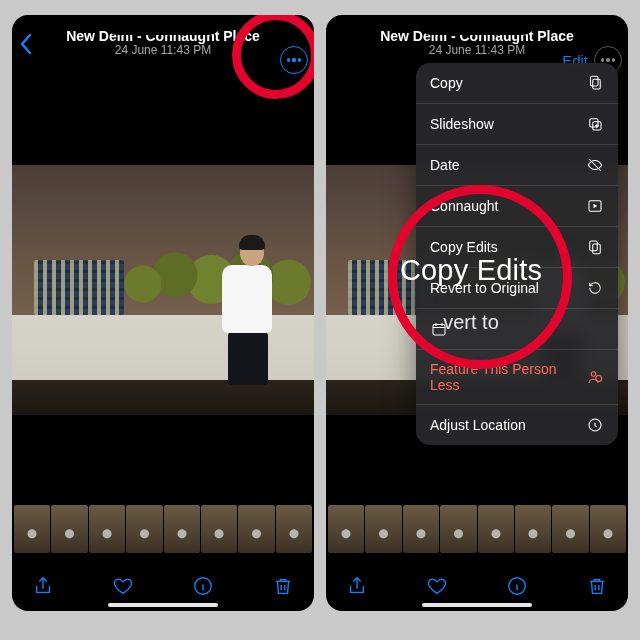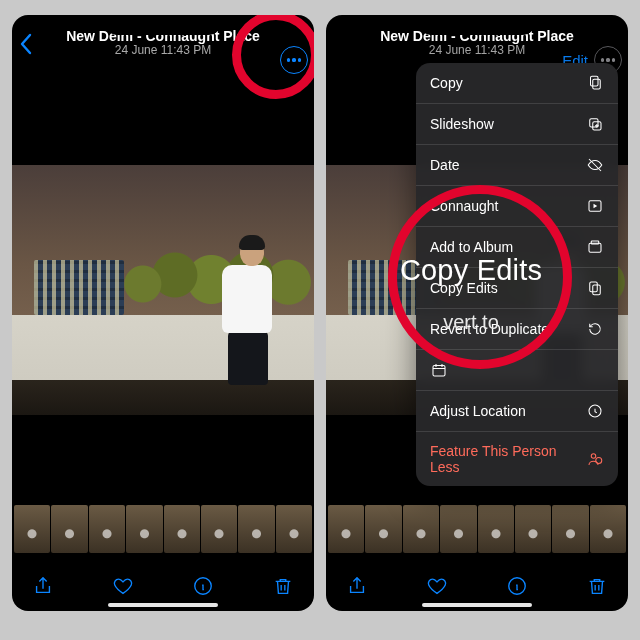--- a/index.html
+++ b/index.html
@@ -244,73 +244,64 @@
       <div class="menu-item">
         <span>Connaught</span>
         <span class="menu-ic">
             <svg viewBox="0 0 24 24">
               <rect x="4" y="5" width="16" height="14" rx="2"></rect>
               <path d="M10 9v6l5-3z" fill="#fff" stroke="none"></path>
             </svg>
           </span>
       </div>
       <div class="menu-item">
-        <span>Add to Album</span>
-        <span class="menu-ic">
-            <svg viewBox="0 0 24 24">
-              <rect x="4" y="7" width="16" height="12" rx="2"></rect>
-              <rect x="7" y="4" width="10" height="4" rx="1"></rect>
-            </svg>
-          </span>
-      </div>
-      <div class="menu-item">
         <span>Copy Edits</span>
         <span class="menu-ic">
             <svg viewBox="0 0 24 24">
               <rect x="5" y="4" width="10" height="13" rx="2"></rect>
               <rect x="9" y="8" width="10" height="13" rx="2"></rect>
             </svg>
           </span>
       </div>
       <div class="menu-item">
-        <span>Revert to Duplicate</span>
+        <span>Revert to Original</span>
         <span class="menu-ic">
             <svg viewBox="0 0 24 24">
               <path d="M5 12a7 7 0 1 0 2-5L5 9"></path>
               <path d="M5 5v4h4"></path>
             </svg>
           </span>
       </div>
       <div class="menu-item">
         <span class="menu-ic">
             <svg viewBox="0 0 24 24">
               <rect x="4" y="6" width="16" height="14" rx="2"></rect>
               <path d="M4 10h16M8 4v4M16 4v4"></path>
-            </svg>
-          </span>
-      </div>
-      <div class="menu-item">
-        <span>Adjust Location</span>
-        <span class="menu-ic">
-            <svg viewBox="0 0 24 24">
-              <circle cx="12" cy="12" r="8"></circle>
-              <path d="M12 9v4l2.5 1.5"></path>
             </svg>
           </span>
       </div>
       <div class="menu-item danger">
         <span>Feature This Person Less</span>
         <span class="menu-ic">
             <svg viewBox="0 0 24 24">
               <circle cx="10" cy="8" r="3"></circle>
               <path d="M4 20c0-3 3-5 6-5s6 2 6 5"></path>
               <circle cx="17" cy="14" r="4"></circle>
             </svg>
           </span>
       </div>
+      <div class="menu-item">
+        <span>Adjust Location</span>
+        <span class="menu-ic">
+            <svg viewBox="0 0 24 24">
+              <circle cx="12" cy="12" r="8"></circle>
+              <path d="M12 9v4l2.5 1.5"></path>
+            </svg>
+          </span>
+      </div>
     </div>
 
     <div class="zoom">
       <div class="big">Copy Edits</div>
       <div class="small">vert to</div>
     </div>
     <div class="anno a2"></div>
   </div>
 
 </div>

